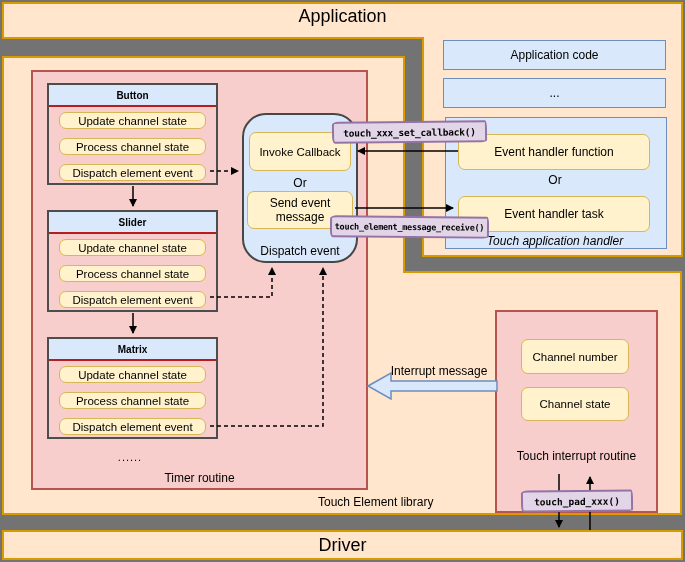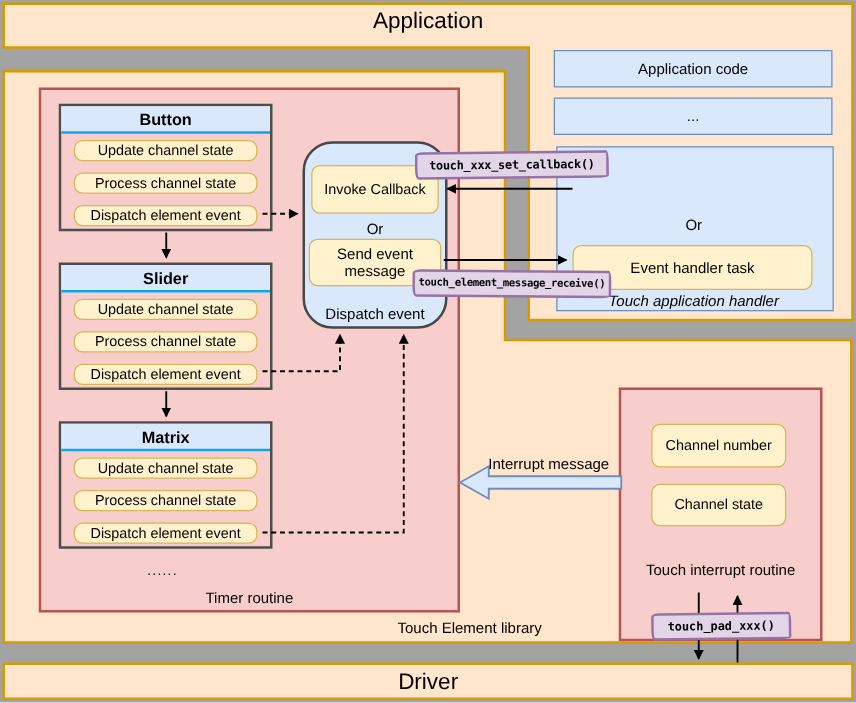--- a/index.html
+++ b/index.html
@@ -1,34 +1,34 @@
 <!DOCTYPE html>
 <html><head>
 <meta charset="utf-8">
 <style>
   html,body{margin:0;padding:0;background:#fff;}
   #canvas{
     position:relative;width:685px;height:562px;overflow:hidden;
-    font-family:"Liberation Sans",sans-serif;color:#000;background:#a3a3a3;
+    font-family:"Liberation Sans",sans-serif;color:#000;background:#737373;
   }
   .abs{position:absolute;box-sizing:border-box;}
   .ctr{display:flex;align-items:center;justify-content:center;text-align:center;}
   .banner-text{font-size:18px;}
   .lbl{font-size:12px;}
   .yellow{
     background:#FFF2CC;border:1.5px solid #D6B656;border-radius:7px;
     font-size:11.5px;
   }
   .group{
     border:2px solid #4D4D4D;background:#F8CECC;
   }
   .group-header{
     position:absolute;left:0;top:0;right:0;height:20px;
-    background:#DAE8FC;border-bottom:2px solid #0ea5e9;
-    font-weight:bold;font-size:13px;
+    background:#DAE8FC;border-bottom:2px solid #b91c1c;
+    font-weight:bold;font-size:10px;
   }
   .bluebox{
     background:#DAE8FC;border:1.5px solid #6C8EBF;font-size:12px;
   }
   .pinkbox{
     background:#F8CECC;border:2px solid #B85450;
   }
   .dispatch{
     background:#DAE8FC;border:2px solid #474747;border-radius:24px;
   }
@@ -88,20 +88,21 @@
   <div class="abs dispatch" style="left:242px;top:113px;width:116px;height:150px;z-index:2;">
     <div class="abs yellow ctr" style="left:5px;top:17px;width:102px;height:39px;">Invoke Callback</div>
     <div class="abs ctr ortext" style="left:0;top:60px;width:112px;height:16px;">Or</div>
     <div class="abs yellow ctr" style="left:3px;top:76px;width:106px;height:38px;font-size:12px;text-align:center;">Send event message</div>
     <div class="abs ctr lbl" style="left:0;top:128px;width:112px;height:16px;">Dispatch event</div>
   </div>
 
   <div class="abs bluebox ctr" style="left:443px;top:40px;width:223px;height:30px;z-index:2;">Application code</div>
   <div class="abs bluebox ctr" style="left:443px;top:78px;width:223px;height:30px;z-index:2;">...</div>
   <div class="abs bluebox" style="left:445px;top:117px;width:222px;height:132px;z-index:2;">
+    <div class="abs yellow ctr" style="left:12px;top:16px;width:192px;height:36px;font-size:12px;">Event handler function</div>
     <div class="abs ctr ortext" style="left:0;top:54px;width:218px;height:16px;">Or</div>
     <div class="abs yellow ctr" style="left:12px;top:78px;width:192px;height:36px;font-size:12px;">Event handler task</div>
     <div class="abs ctr lbl" style="left:0;top:115px;width:218px;height:15px;font-style:italic;">Touch application handler</div>
   </div>
 
   <div class="abs pinkbox" style="left:495px;top:310px;width:163px;height:203px;z-index:2;">
     <div class="abs yellow ctr" style="left:24px;top:27px;width:108px;height:35px;font-size:11.5px;">Channel number</div>
     <div class="abs ctr lbl" style="left:0;top:136px;width:159px;height:15px;">Touch interrupt routine</div>
     <div class="abs yellow ctr" style="left:24px;top:75px;width:108px;height:34px;font-size:11.5px;">Channel state</div>
   </div>

